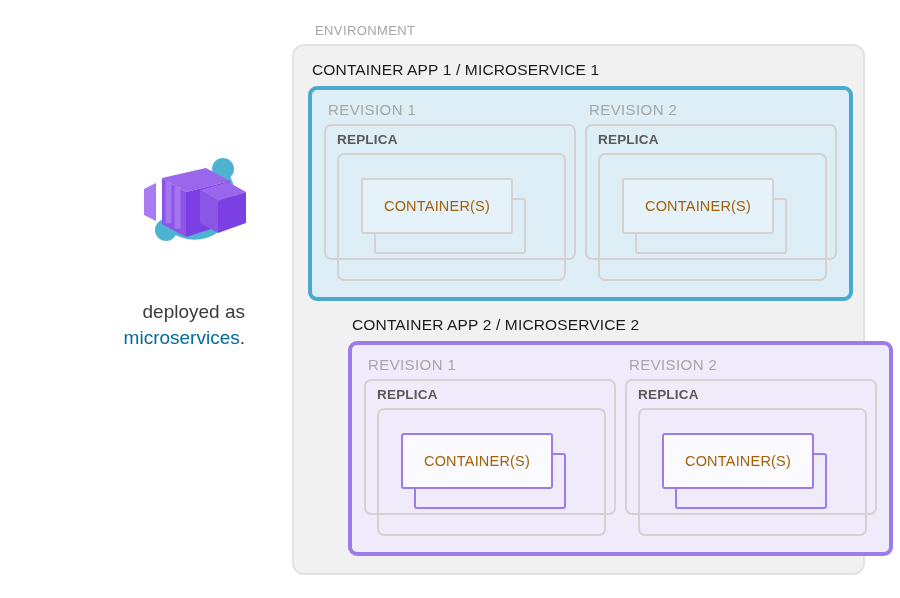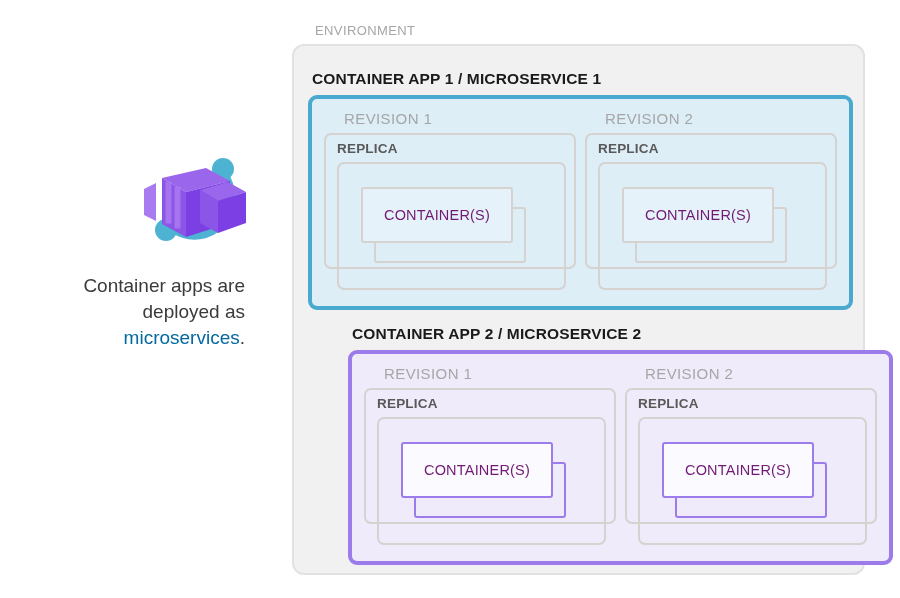--- a/index.html
+++ b/index.html
@@ -72,24 +72,24 @@
   .app-block {
     position: absolute;
     left: 14px;
     width: 545px;
   }
   #app-block-1 { top: 10px; }
   #app-block-2 { top: 265px; padding-left: 40px; }
 
   .app-title {
     font-size: 15.5px;
-    font-weight: 700;
+    font-weight: 400;
     color: #1a1a1a;
     letter-spacing: 0.15px;
-    margin: 13px 0 6px 4px;
+    margin: 4px 0 6px 4px;
     height: 20px;
     line-height: 20px;
   }
 
   .app-box {
     box-sizing: border-box;
     width: 545px;
     height: 215px;
     border-radius: 9px;
     position: relative;
@@ -113,21 +113,21 @@
   .revision.col-1 { left: 12px; }
   .revision.col-2 { left: 273px; }
 
   .revision-label {
     font-size: 15px;
     font-weight: 400;
     letter-spacing: 0.4px;
     color: #a6a6a6;
     height: 20px;
     line-height: 20px;
-    margin-left: 20px;
+    margin-left: 4px;
   }
 
   .replica-box {
     box-sizing: border-box;
     position: absolute;
     top: 24px;
     left: 0;
     width: 252px;
     height: 136px;
     border: 2px solid #d5d2cf;
@@ -179,21 +179,21 @@
     width: 152px;
     height: 56px;
     border-radius: 3px;
     display: flex;
     align-items: center;
     justify-content: center;
   }
   .cont-label {
     font-size: 14.5px;
     font-weight: 400;
-    color: #701a75;
+    color: #a16207;
     letter-spacing: 0.2px;
   }
 
   
   .teal .cont-back {
     border: 2px solid #d5d2cf;
     background: #ddeef7;
   }
   .teal .cont-front {
     border: 2px solid #d5d2cf;
@@ -236,21 +236,21 @@
 
       <polygon points="60,45 88,37 106,47 78,56" fill="#9A66EC"></polygon>
 
       <polygon points="60,45 78,56 78,88 60,78" fill="#8B55E8"></polygon>
 
       <polygon points="78,56 106,47 106,78 78,88" fill="#7B3FE4"></polygon>
     </svg>
   </div>
 
   <div id="caption">
-    <span>Container apps are</span><br>
+    <br>
     <span>deployed as</span><br>
     <span class="bold">microservices</span><span>.</span>
   </div>
 
 </div>
 
 <div id="env-label">ENVIRONMENT</div>
 
 <div id="env-panel">
 

